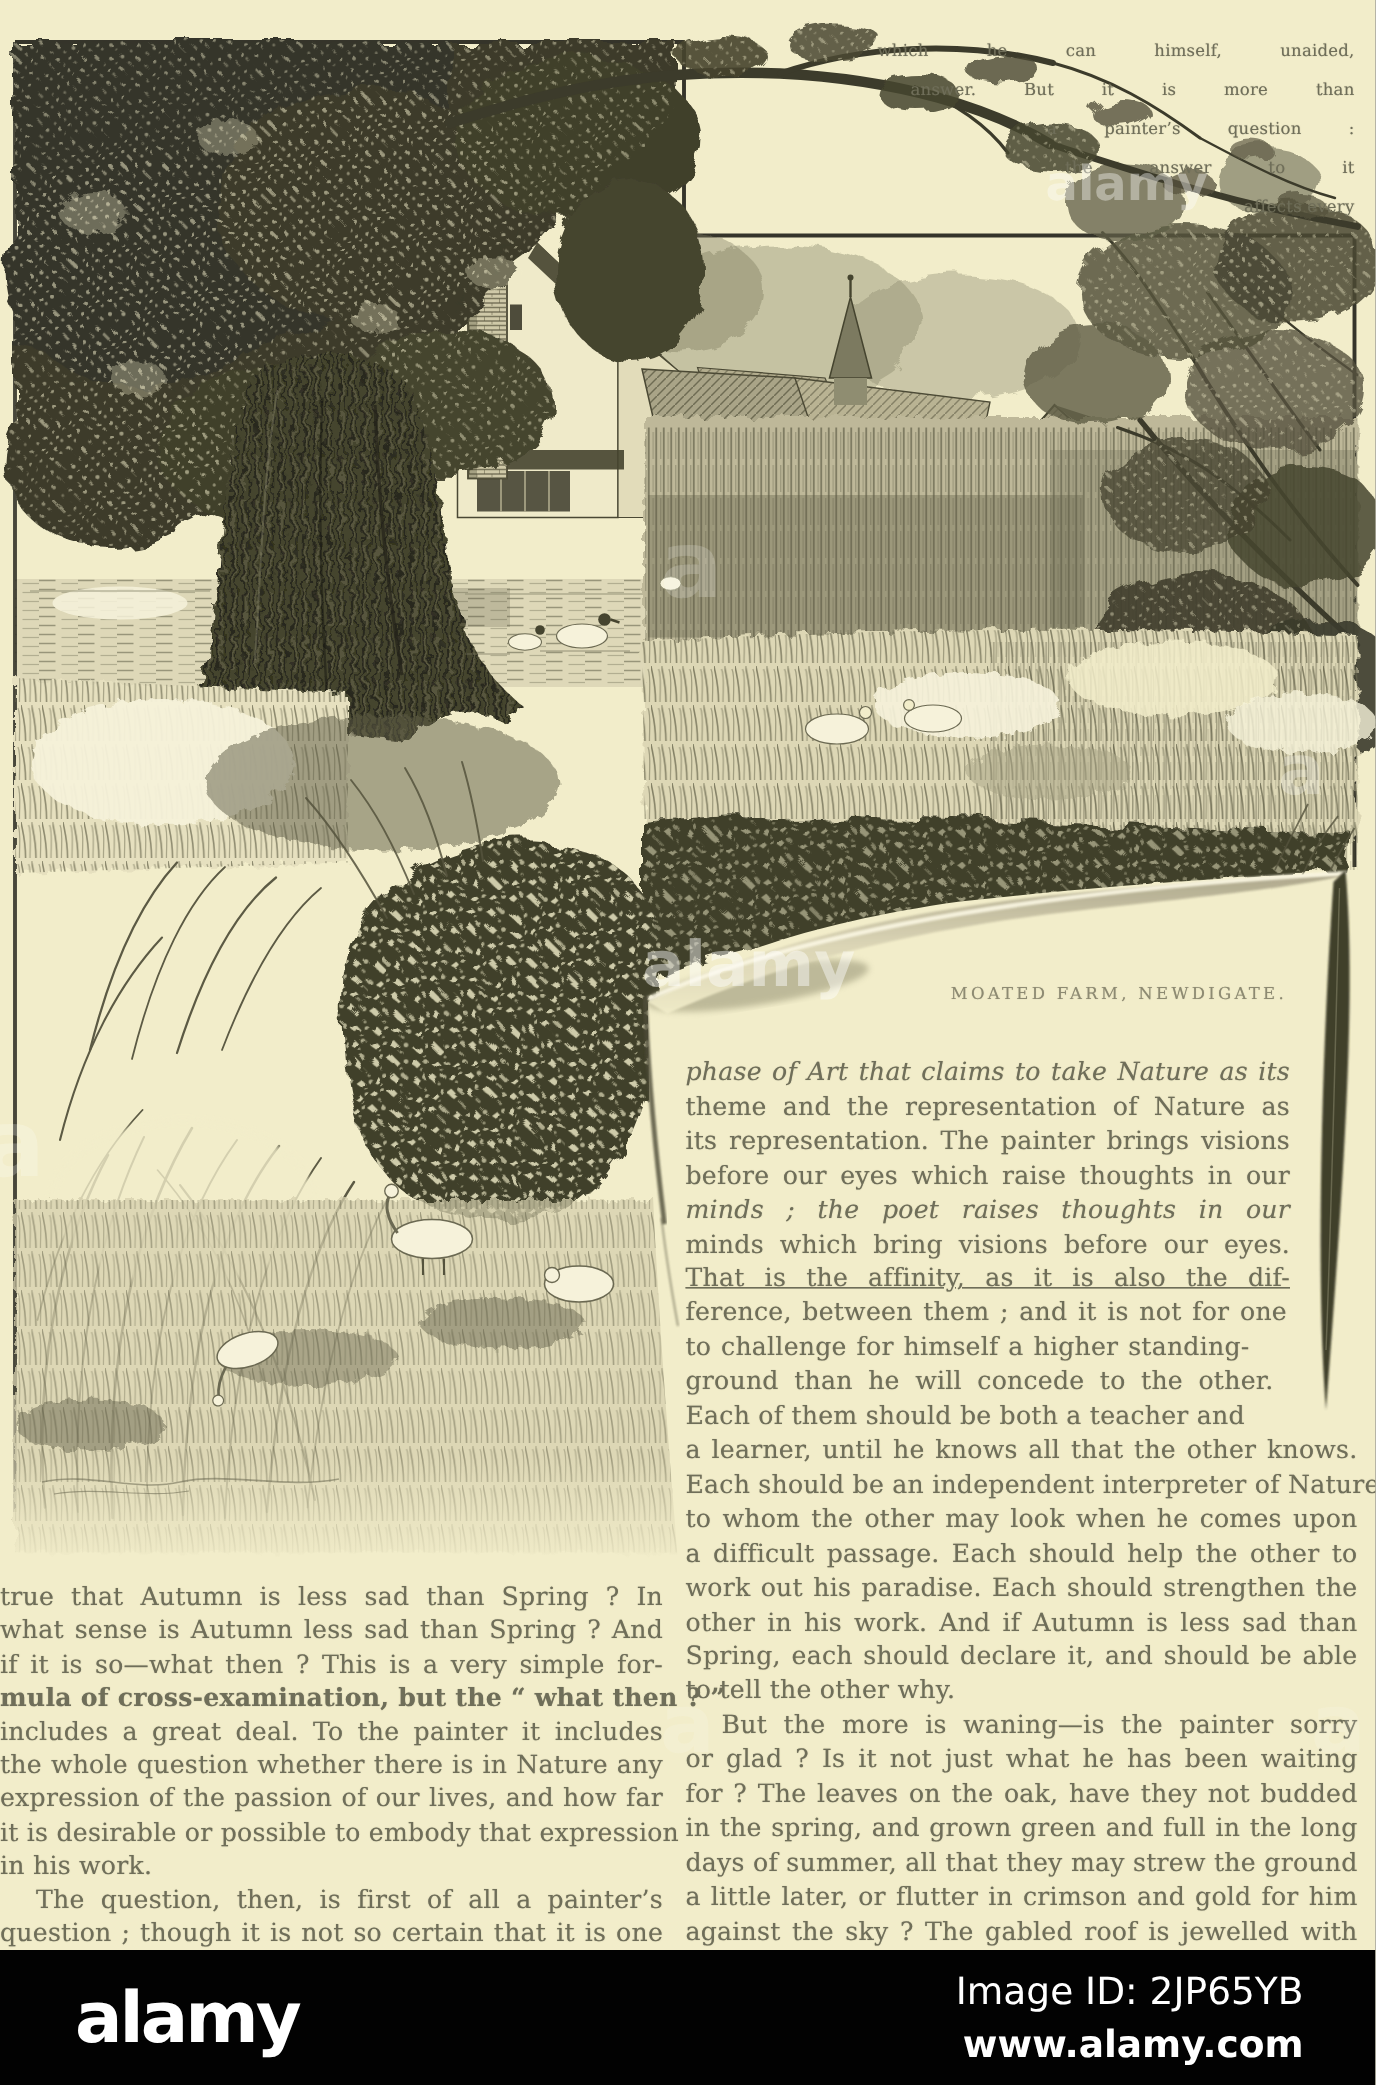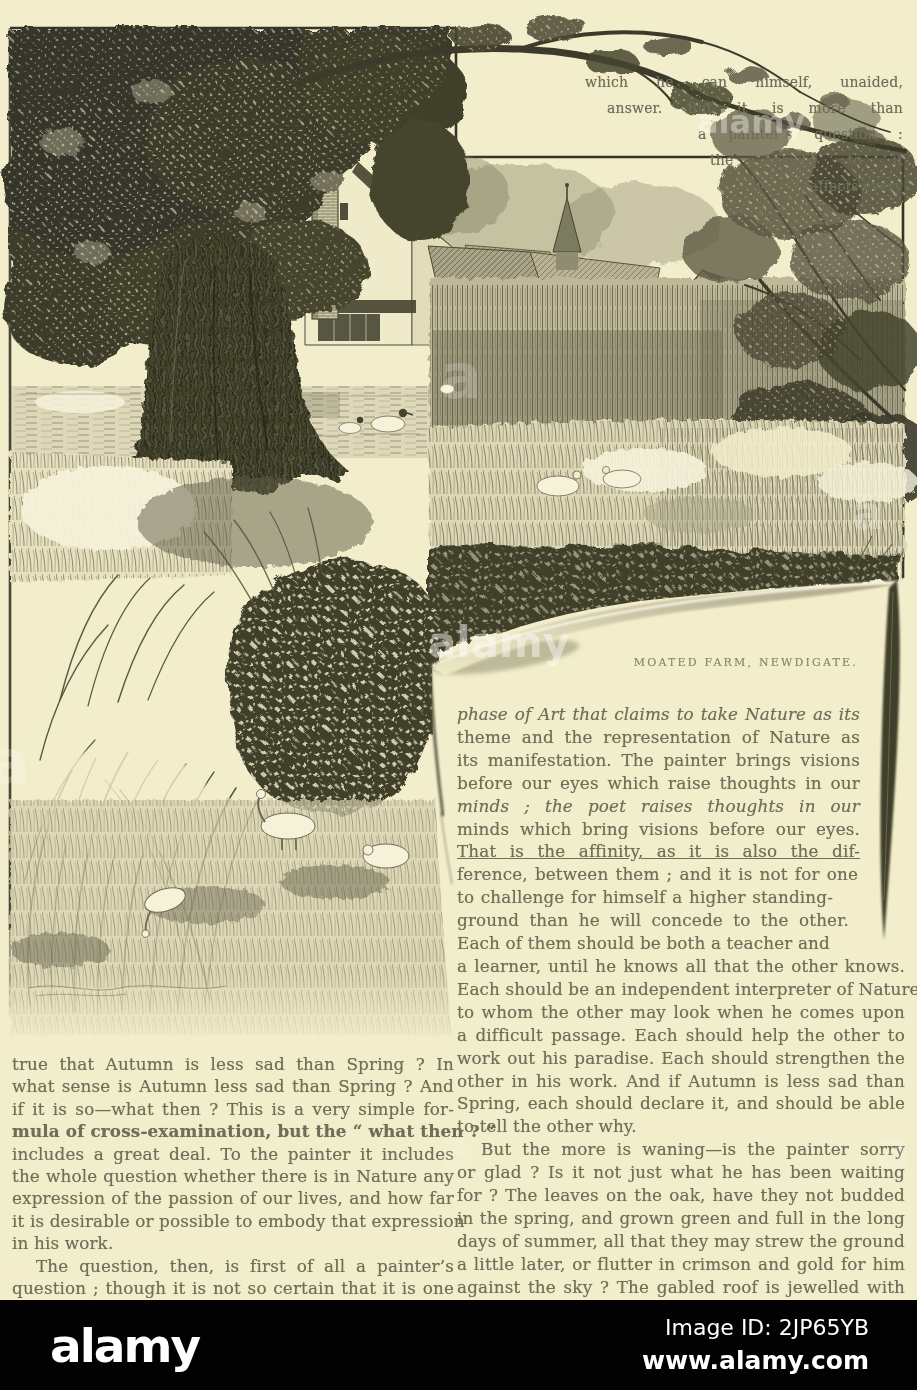--- a/index.html
+++ b/index.html
@@ -10,42 +10,42 @@
     overflow:hidden;
   }
   .engraving{position:absolute;left:0;top:0;}
   .textblock{position:absolute;color:#6f6e59;}
   .tl{
     white-space:nowrap;
     text-align:justify;text-align-last:justify;text-justify:inter-word;
     letter-spacing:.15px;
     text-shadow:0 0 .7px rgba(111,110,89,.55);
   }
-  .toptext{left:573px;top:21px;width:330px;font-size:14px;margin-top:48px;}
+  .toptext{left:573px;top:21px;width:330px;font-size:11px;}
   .toptext .tl{margin-left:auto;}
-  .leftcol{left:12px;top:1053px;width:442px;font-size:16.8px;}
+  .leftcol{left:0;top:1053px;width:442px;font-size:16.8px;}
   .rightcol{left:457px;top:703px;width:448px;font-size:16.8px;}
   .caption{
     position:absolute;left:560px;top:656px;width:298px;
     text-align:right;font-size:11px;letter-spacing:2.2px;
     color:#8d8a72;text-shadow:0 0 .6px rgba(141,138,114,.6);
   }
   .wm{
     position:absolute;color:#fff;font-family:"DejaVu Sans","Liberation Sans",sans-serif;
     font-weight:bold;pointer-events:none;filter:blur(.4px);
   }
   .footer-bar{
     position:absolute;left:0;top:1300px;width:917px;height:90px;background:#020202;
     display:flex;align-items:center;justify-content:space-between;
     padding:0 48px 0 50px;box-sizing:border-box;
     font-family:"DejaVu Sans","Liberation Sans",sans-serif;color:#fff;
   }
   .alamy-logo{font-size:47px;font-weight:bold;letter-spacing:-2px;line-height:1;}
   .footer-right{text-align:right;}
-  .footer-id{font-size:22px;font-weight:400;margin-bottom:6px;}
+  .footer-id{font-size:25px;font-weight:400;margin-bottom:6px;}
   .footer-url{font-size:25px;font-weight:bold;}
 </style>
 </head>
 <body>
 
 <div class="page">
 
   <svg class="engraving" width="917" height="1390" viewBox="0 0 917 1390">
     <defs>
       <filter id="rg" x="-25%" y="-25%" width="150%" height="150%">
@@ -414,21 +414,21 @@
       <div class="tl" style="line-height: 22.4px; width: 442px;">expression of the passion of our lives, and how far</div>
       <div class="tl" style="line-height: 22.4px; width: 442px;">it is desirable or possible to embody that expression</div>
       <div class="tl" style="line-height: 22.4px; width: 442px; text-align-last: left;">in his work.</div>
       <div class="tl" style="line-height: 22.4px; width: 442px; text-indent: 24px;">The question, then, is first of all a painter’s</div>
       <div class="tl" style="line-height: 22.4px; width: 442px;">question ; though it is not so certain that it is one</div>
     </div>
 
   <div class="textblock rightcol">
       <div class="tl" style="line-height: 22.9px; width: 403px; font-style: italic;">phase of Art that claims to take Nature as its</div>
       <div class="tl" style="line-height: 22.9px; width: 403px;">theme and the representation of Nature as</div>
-      <div class="tl" style="line-height: 22.9px; width: 403px;">its manifestation.  The painter brings visions</div>
+      <div class="tl" style="line-height: 22.9px; width: 403px;">its representation.  The painter brings visions</div>
       <div class="tl" style="line-height: 22.9px; width: 403px;">before our eyes which raise thoughts in our</div>
       <div class="tl" style="line-height: 22.9px; width: 403px; font-style: italic;">minds ; the poet raises thoughts in our</div>
       <div class="tl" style="line-height: 22.9px; width: 403px;">minds which bring visions before our eyes.</div>
       <div class="tl" style="line-height: 22.9px; width: 403px; text-decoration: underline;">That is the affinity, as it is also the dif-</div>
       <div class="tl" style="line-height: 22.9px; width: 401px;">ference, between them ; and it is not for one</div>
       <div class="tl" style="line-height: 22.9px; width: 376px;">to challenge for himself a higher standing-</div>
       <div class="tl" style="line-height: 22.9px; width: 392px;">ground than he will concede to the other.</div>
       <div class="tl" style="line-height: 22.9px; width: 368px;">Each of them should be both a teacher and</div>
       <div class="tl" style="line-height: 22.9px; width: 448px;">a learner, until he knows all that the other knows.</div>
       <div class="tl" style="line-height: 22.9px; width: 448px;">Each should be an independent interpreter of Nature,</div>

